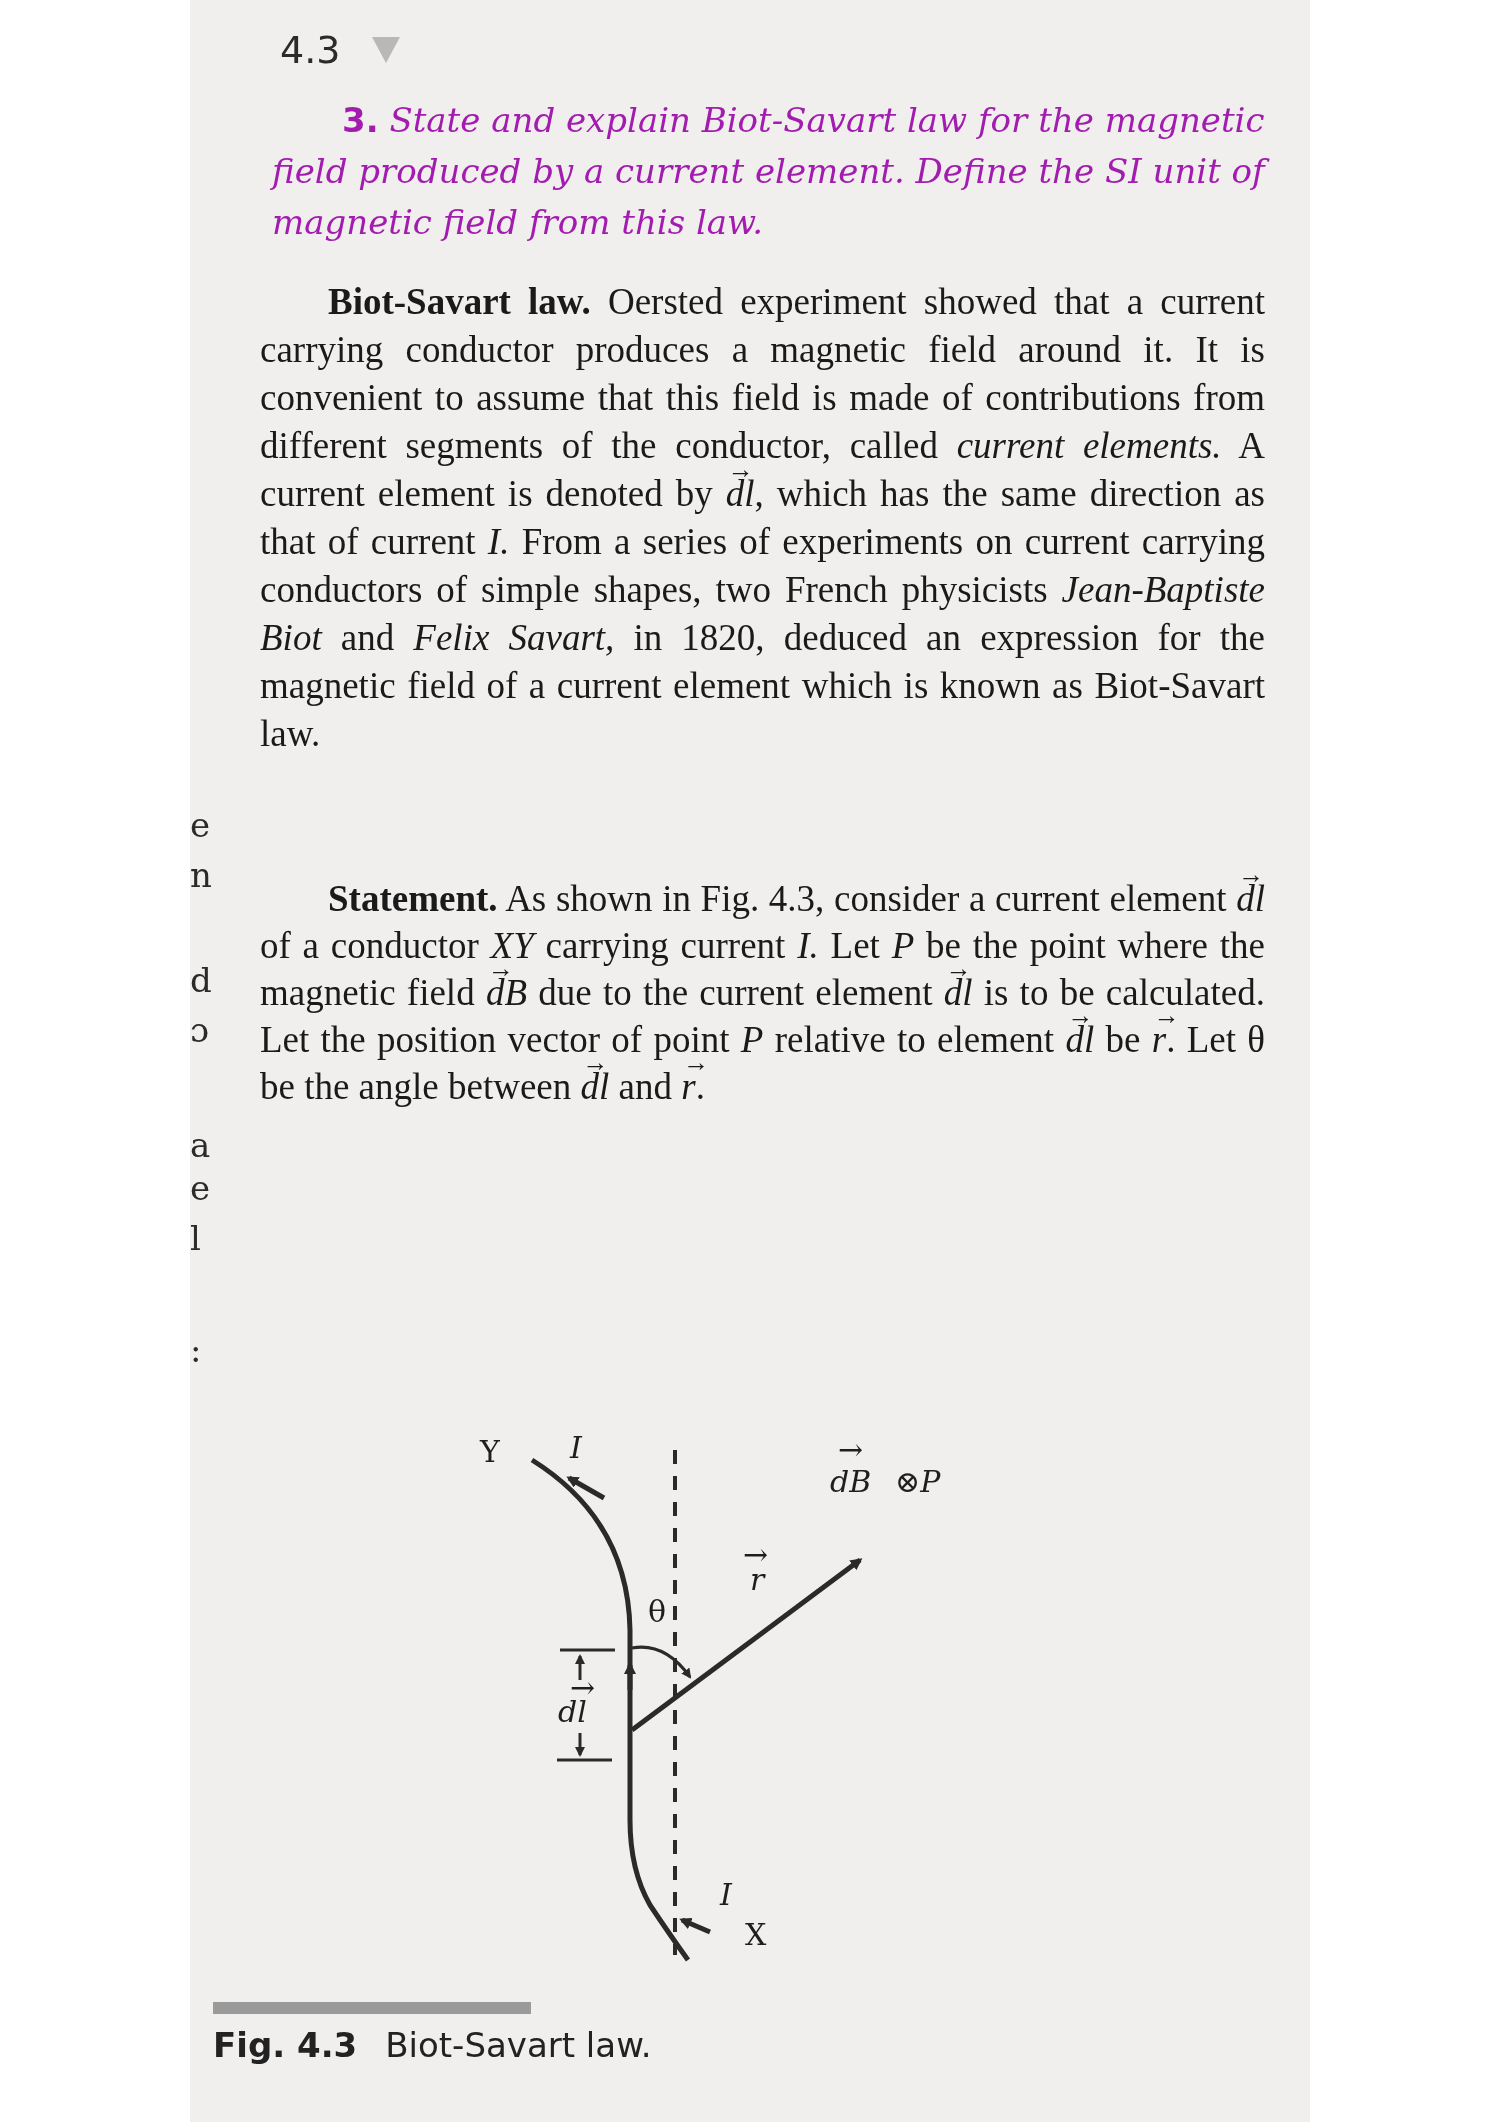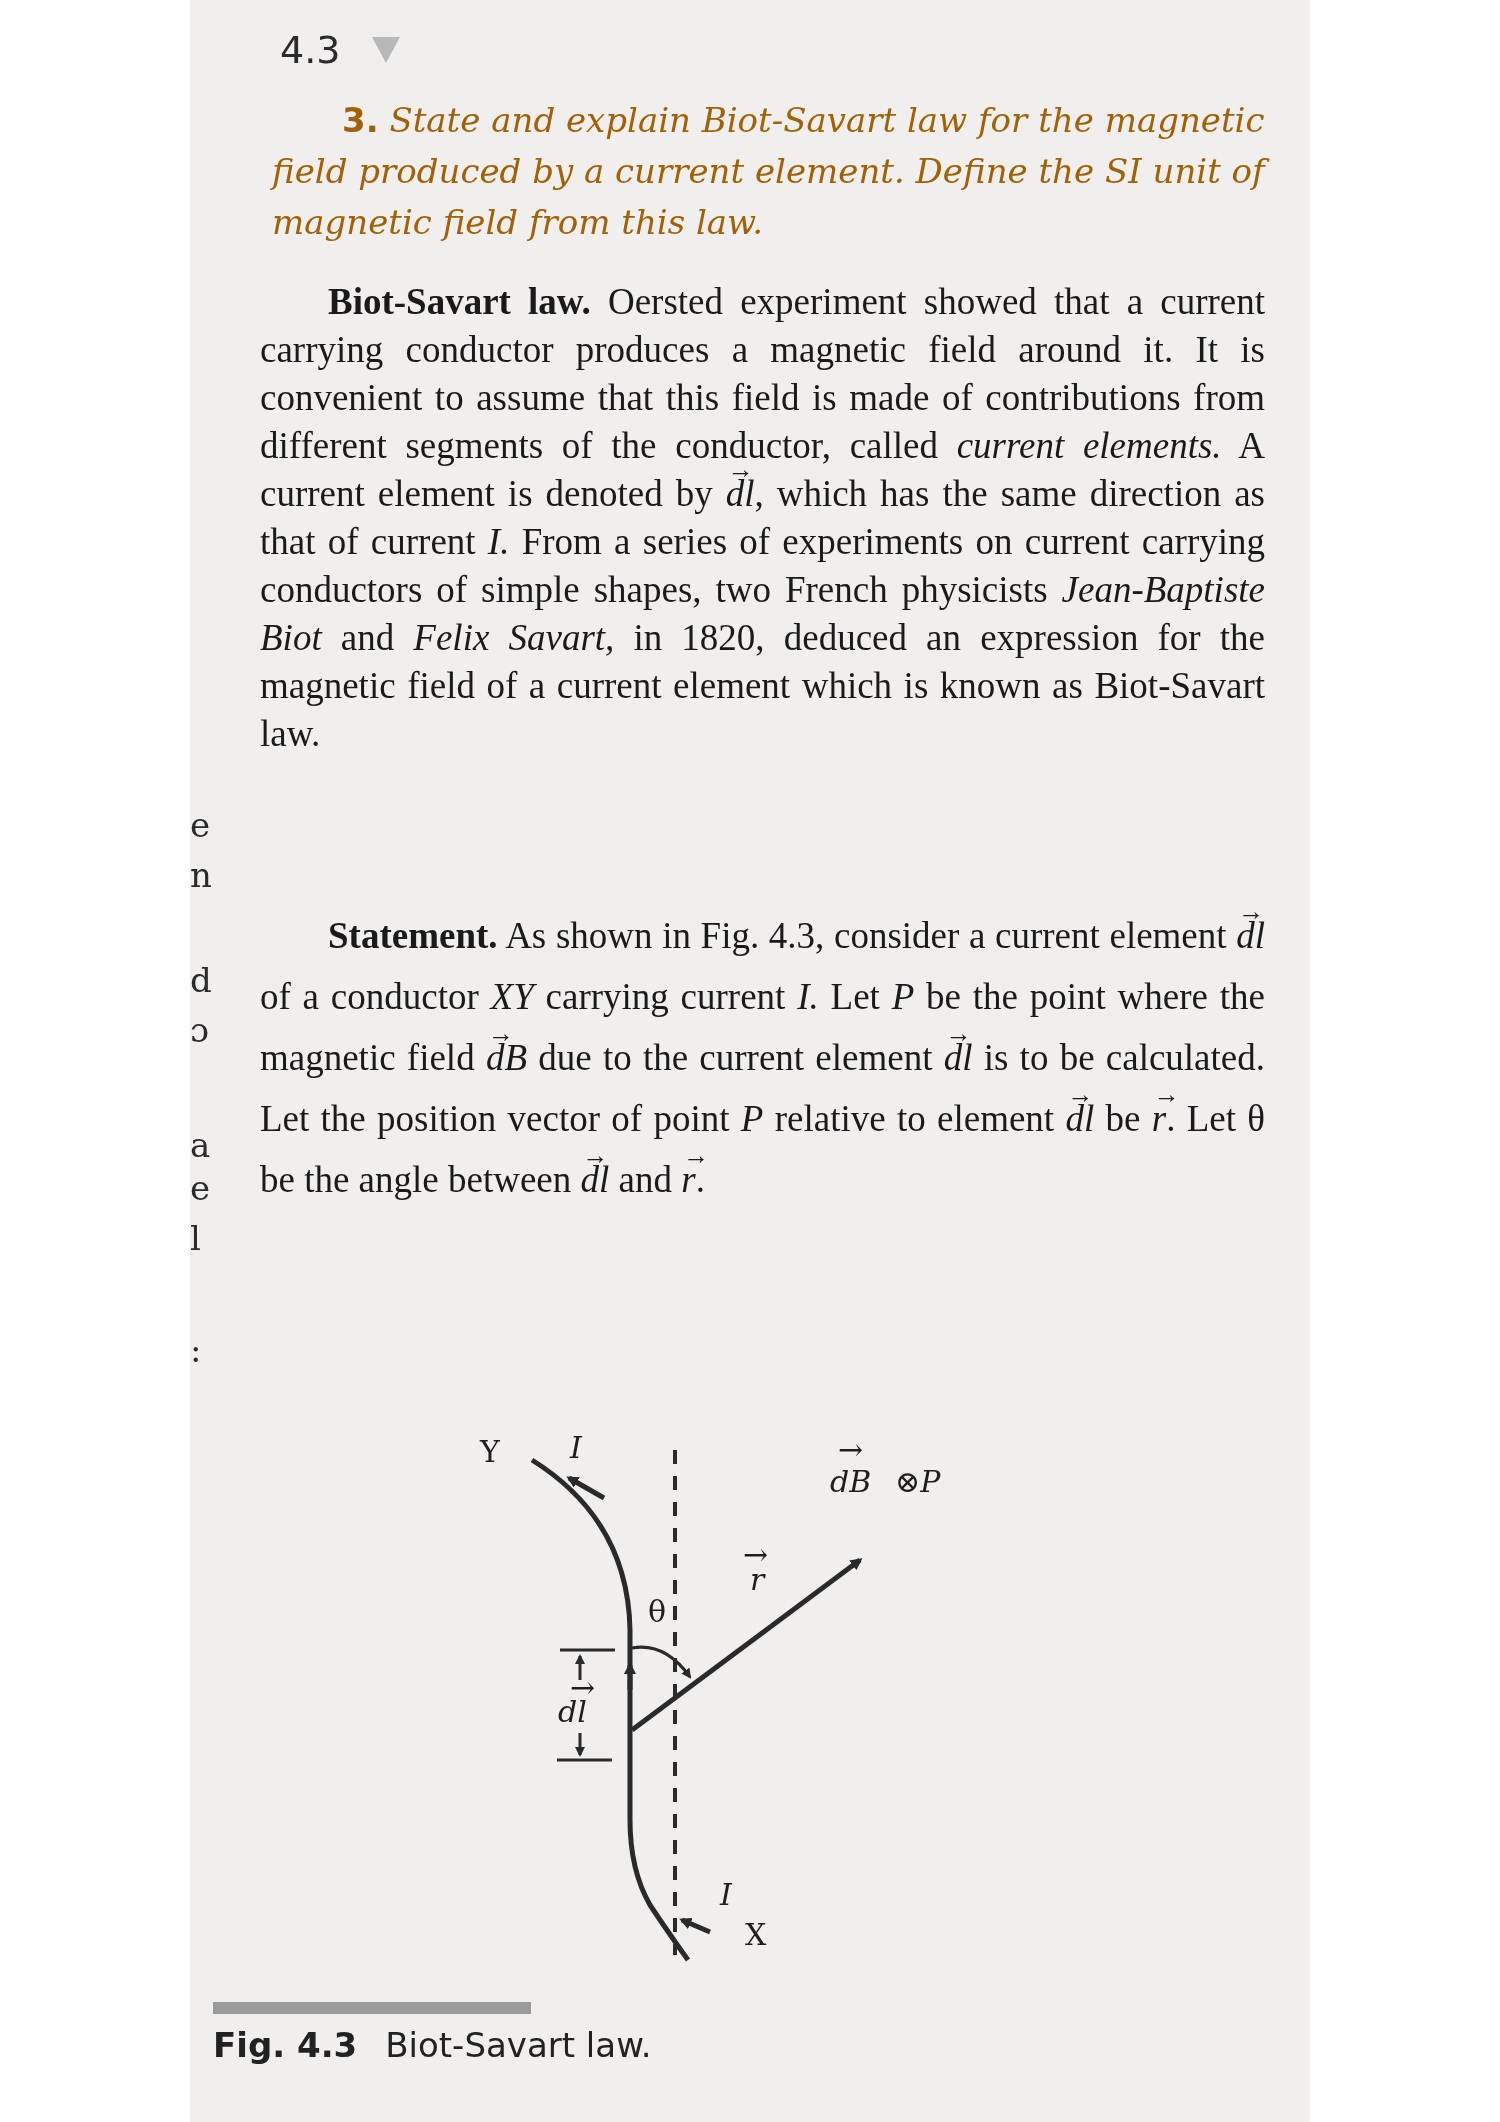--- a/index.html
+++ b/index.html
@@ -16,21 +16,21 @@
     position: absolute; left: 280px; top: 28px;
     font-family: "DejaVu Sans", sans-serif; font-weight: normal; font-size: 38px; color: #2b2b2b;
     display: flex; align-items: center; gap: 28px;
   }
   .heading .tri {
     width: 0; height: 0; border-left: 14px solid transparent; border-right: 14px solid transparent;
     border-top: 26px solid #b8b8b8; margin-left: 4px; margin-right: -2px;
   }
   .question {
     position: absolute; left: 272px; top: 95px; width: 1000px;
-    font-family: "DejaVu Serif", serif; font-style: italic; font-size: 34px; line-height: 51px; color: #a16207;
+    font-family: "DejaVu Serif", serif; font-style: italic; font-size: 34px; line-height: 51px; color: #a21caf;
   }
   .question .qnum { font-family: "DejaVu Sans", sans-serif; font-style: normal; font-weight: bold; margin-left: 70px; }
   .para {
     position: absolute; left: 260px; width: 1005px;
     font-family: "Liberation Serif", serif; font-size: 37px; line-height: 46px; color: #1a1a1a;
     text-align: justify;
   }
   .para .lead { font-weight: bold; }
   .para i { font-style: italic; }
   .vec { position: relative; font-style: italic; display: inline-block; }
@@ -71,21 +71,21 @@
 
 <div class="question">
   <span class="qnum">3.</span>
   <span>State and explain Biot-Savart law for the magnetic field produced by a current element. Define the SI unit of magnetic field from this law.</span>
 </div>
 
 <div class="para" style="top:278px; line-height:48px;">
   <span class="indent"></span><span class="lead">Biot-Savart law.</span><span> Oersted experiment showed that a current carrying conductor produces a magnetic field around it. It is convenient to assume that this field is made of contributions from different segments of the conductor, called </span><i>current elements.</i><span> A current element is denoted by </span><span class="vec">dl</span><span>, which has the same direction as that of current </span><i>I.</i><span> From a series of experiments on current carrying conductors of simple shapes, two French physicists </span><i>Jean-Baptiste Biot</i><span> and </span><i>Felix Savart,</i><span> in 1820, deduced an expression for the magnetic field of a current element which is known as Biot-Savart law.</span>
 </div>
 
-<div class="para" style="top:905px; line-height:61px;">
+<div class="para" style="top:875px; line-height:47px;">
   <span class="indent"></span><span class="lead">Statement.</span><span> As shown in Fig. 4.3, consider a current element </span><span class="vec">dl</span><span> of a conductor </span><i>XY</i><span> carrying current </span><i>I.</i><span> Let </span><i>P</i><span> be the point where the magnetic field </span><span class="vec">dB</span><span> due to the current element </span><span class="vec">dl</span><span> is to be calculated. Let the position vector of point </span><i>P</i><span> relative to element </span><span class="vec">dl</span><span> be </span><span class="vec">r</span><span>. Let θ be the angle between </span><span class="vec">dl</span><span> and </span><span class="vec">r</span><span>.</span>
 </div>
 
 <svg class="figure" viewBox="0 0 700 580" width="700" height="580">
   <defs>
     <marker id="ah" markerWidth="12" markerHeight="12" refX="9" refY="6" orient="auto" markerUnits="userSpaceOnUse">
       <path d="M0,0 L12,6 L0,12 Z" fill="#2a2a2a"></path>
     </marker>
     <marker id="ahs" markerWidth="10" markerHeight="10" refX="8" refY="5" orient="auto" markerUnits="userSpaceOnUse">
       <path d="M0,0 L10,5 L0,10 Z" fill="#2a2a2a"></path>

